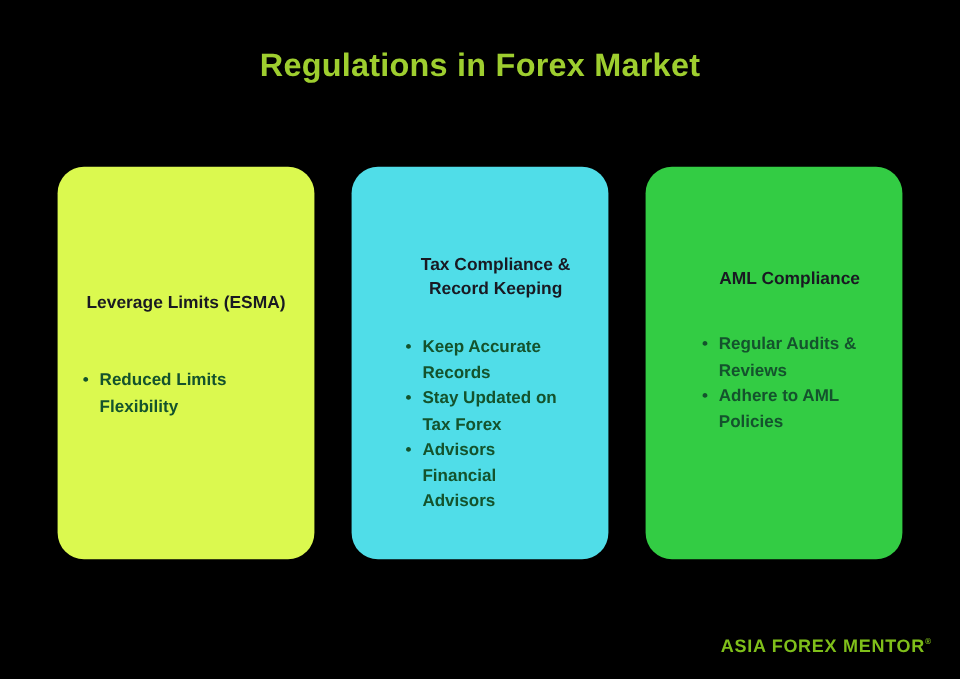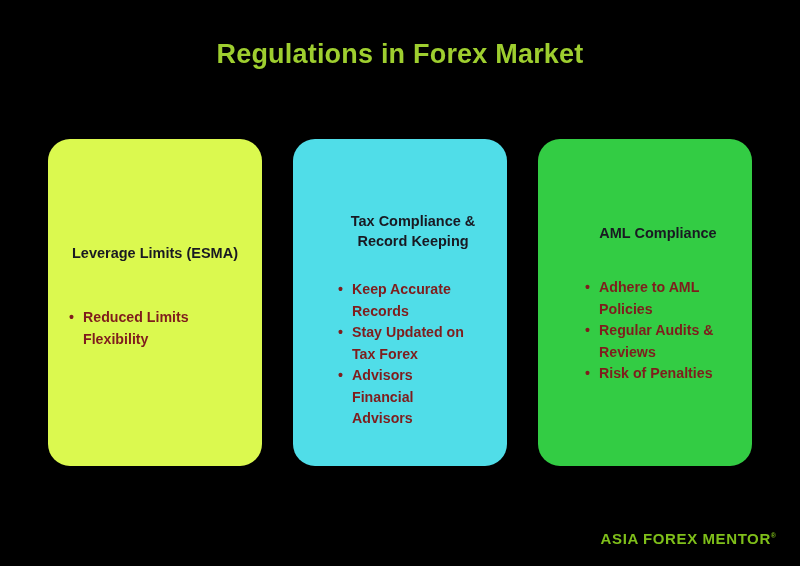--- a/index.html
+++ b/index.html
@@ -73,21 +73,21 @@
   .card-2 .card-head { margin-top: 56px; }
   .card-3 .card-head { margin-top: 68px; }
 
   .bullets {
     list-style: none;
     margin: 17px;
     padding: 0;
     font-size: 14.2px;
     font-weight: bold;
     line-height: 21.5px;
-    color: #7f1d1d;
+    color: #14532d;
   }
   .card-1 .bullets { margin-top: 44px; margin-left: 6px; }
   .card-2 .bullets { margin-top: 28px; margin-left: 4px; }
   .card-3 .bullets { margin-top: 34px; margin-left: 6px; }
 
   .bullets li {
     position: relative;
     padding-left: 15px;
     margin: 0 0 0 0;
   }
@@ -138,23 +138,22 @@
       <ul class="bullets">
         <li>Keep Accurate Records</li>
         <li>Stay Updated on Tax Forex</li>
         <li>Advisors Financial Advisors</li>
       </ul>
     </div>
 
     <div class="card card-3">
       <div class="card-head">AML Compliance</div>
       <ul class="bullets">
+        <li>Regular Audits &amp; Reviews</li>
         <li>Adhere to AML Policies</li>
-        <li>Regular Audits &amp; Reviews</li>
-        <li>Risk of Penalties</li>
       </ul>
     </div>
 
   </div>
 
   <div class="brand"><span>ASIA FOREX MENTOR</span><span class="reg">®</span></div>
 
 </div>
 
 </body></html>

